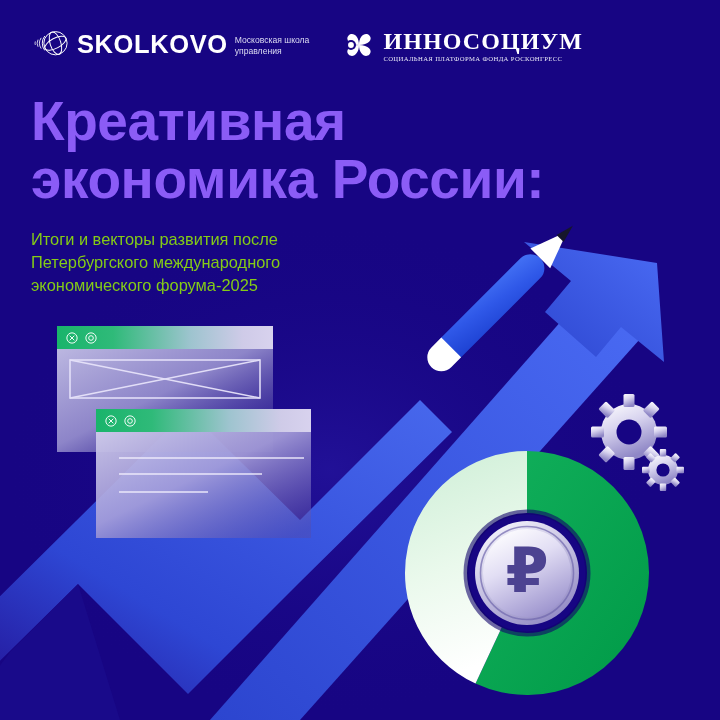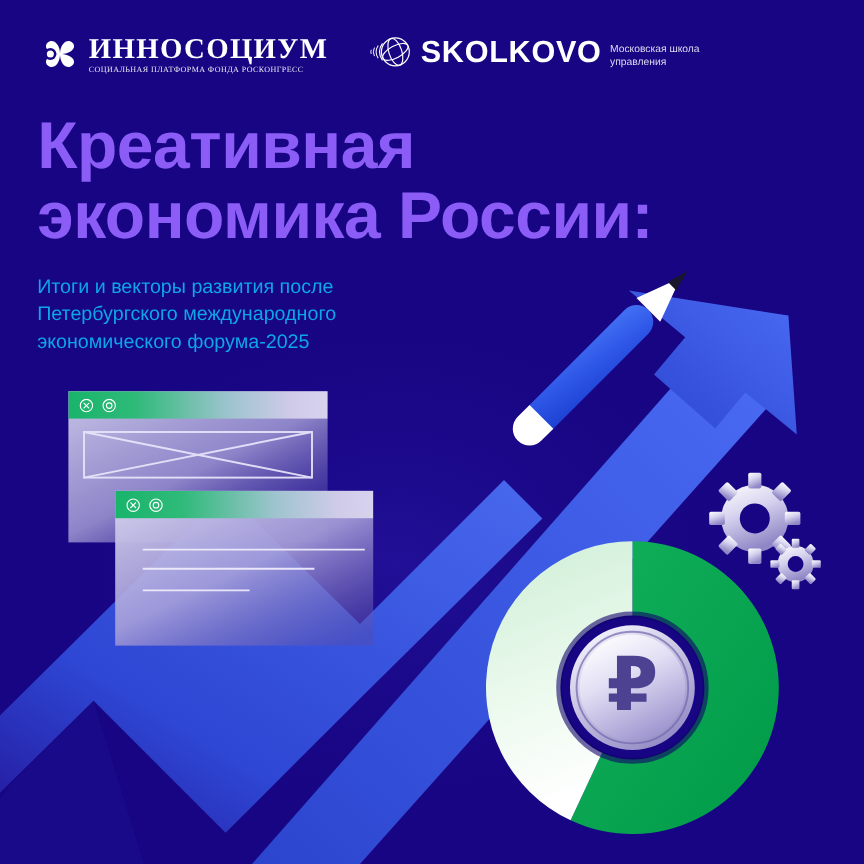--- a/index.html
+++ b/index.html
@@ -77,21 +77,21 @@
   .title{
     color:#8b5cf6;
     font-size:55px;
     font-weight:700;
     line-height:58px;
     letter-spacing:-0.4px;
     margin:0;
     white-space:pre-line;
   }
   .subtitle{
-    color:#0ea5e9;
+    color:#84cc16;
     font-size:16.4px;
     line-height:23px;
     font-weight:400;
     margin:20px 0 0 0;
     white-space:pre-line;
   }
 
   
   .window{
     position:absolute;
@@ -289,55 +289,55 @@
         <circle cx="0" cy="0" r="52" fill="url(#gCoinRing)"></circle>
         <circle cx="0" cy="0" r="46.5" fill="none" stroke="#6f66ad" stroke-width="1.6" opacity="0.7"></circle>
         <circle cx="0" cy="0" r="44" fill="url(#gCoin)"></circle>
         <text x="0" y="19" text-anchor="middle" font-family="'Liberation Sans','DejaVu Sans',sans-serif" font-size="62" font-weight="700" fill="#4c4291">₽</text>
       </g>
     </g>
   </svg>
 
   <div class="logo-bar">
 
-    <div class="logo logo-inno">
-      <svg class="inno-mark" viewBox="0 0 36 36">
-        <g fill="#ffffff">
-          <path d="M18 18 C 18 8, 11 4, 7 8 C 3 12, 8 18, 18 18 Z"></path>
-          <path d="M18 18 C 28 18, 33 12, 29 8 C 25 4, 18 8, 18 18 Z"></path>
-          <path d="M18 18 C 18 28, 25 32, 29 28 C 33 24, 28 18, 18 18 Z"></path>
-          <path d="M18 18 C 8 18, 3 24, 7 28 C 11 32, 18 28, 18 18 Z"></path>
-        </g>
-        <circle cx="9.5" cy="18" r="5.3" fill="#170583"></circle>
-        <circle cx="9.5" cy="18" r="3.1" fill="#ffffff"></circle>
-      </svg>
-      <div class="inno-text">
-        <div class="inno-word">ИННОСОЦИУМ</div>
-        <div class="inno-sub">СОЦИАЛЬНАЯ ПЛАТФОРМА ФОНДА РОСКОНГРЕСС</div>
-      </div>
-    </div>
-
     <div class="logo logo-skolkovo">
       <svg class="skolkovo-mark" viewBox="0 0 44 38">
         <g fill="none" stroke="#ffffff" stroke-width="1.1">
           <circle cx="27" cy="17" r="13"></circle>
           <ellipse cx="27" cy="17" rx="13" ry="5.6" transform="rotate(-28 27 17)"></ellipse>
           <ellipse cx="27" cy="17" rx="6" ry="13" transform="rotate(-18 27 17)"></ellipse>
           <path d="M 15 9 A 13 13 0 0 0 15 25"></path>
           <path d="M 11 11 A 11 11 0 0 0 11 23" stroke-width="0.95"></path>
           <path d="M 7.5 13 A 8.6 8.6 0 0 0 7.5 21" stroke-width="0.9"></path>
           <path d="M 4.5 15 A 6 6 0 0 0 4.5 19" stroke-width="0.85"></path>
         </g>
       </svg>
       <div class="skolkovo-word">SKOLKOVO</div>
       <div class="skolkovo-sub">
         <div>Московская школа</div>
         <div>управления</div>
       </div>
     </div>
+
+    <div class="logo logo-inno">
+      <svg class="inno-mark" viewBox="0 0 36 36">
+        <g fill="#ffffff">
+          <path d="M18 18 C 18 8, 11 4, 7 8 C 3 12, 8 18, 18 18 Z"></path>
+          <path d="M18 18 C 28 18, 33 12, 29 8 C 25 4, 18 8, 18 18 Z"></path>
+          <path d="M18 18 C 18 28, 25 32, 29 28 C 33 24, 28 18, 18 18 Z"></path>
+          <path d="M18 18 C 8 18, 3 24, 7 28 C 11 32, 18 28, 18 18 Z"></path>
+        </g>
+        <circle cx="9.5" cy="18" r="5.3" fill="#170583"></circle>
+        <circle cx="9.5" cy="18" r="3.1" fill="#ffffff"></circle>
+      </svg>
+      <div class="inno-text">
+        <div class="inno-word">ИННОСОЦИУМ</div>
+        <div class="inno-sub">СОЦИАЛЬНАЯ ПЛАТФОРМА ФОНДА РОСКОНГРЕСС</div>
+      </div>
+    </div>
   </div>
 
   <div class="text-block">
     <h1 class="title">Креативная
 экономика России:</h1>
     <p class="subtitle">Итоги и векторы развития после
 Петербургского международного
 экономического форума-2025</p>
   </div>
 

